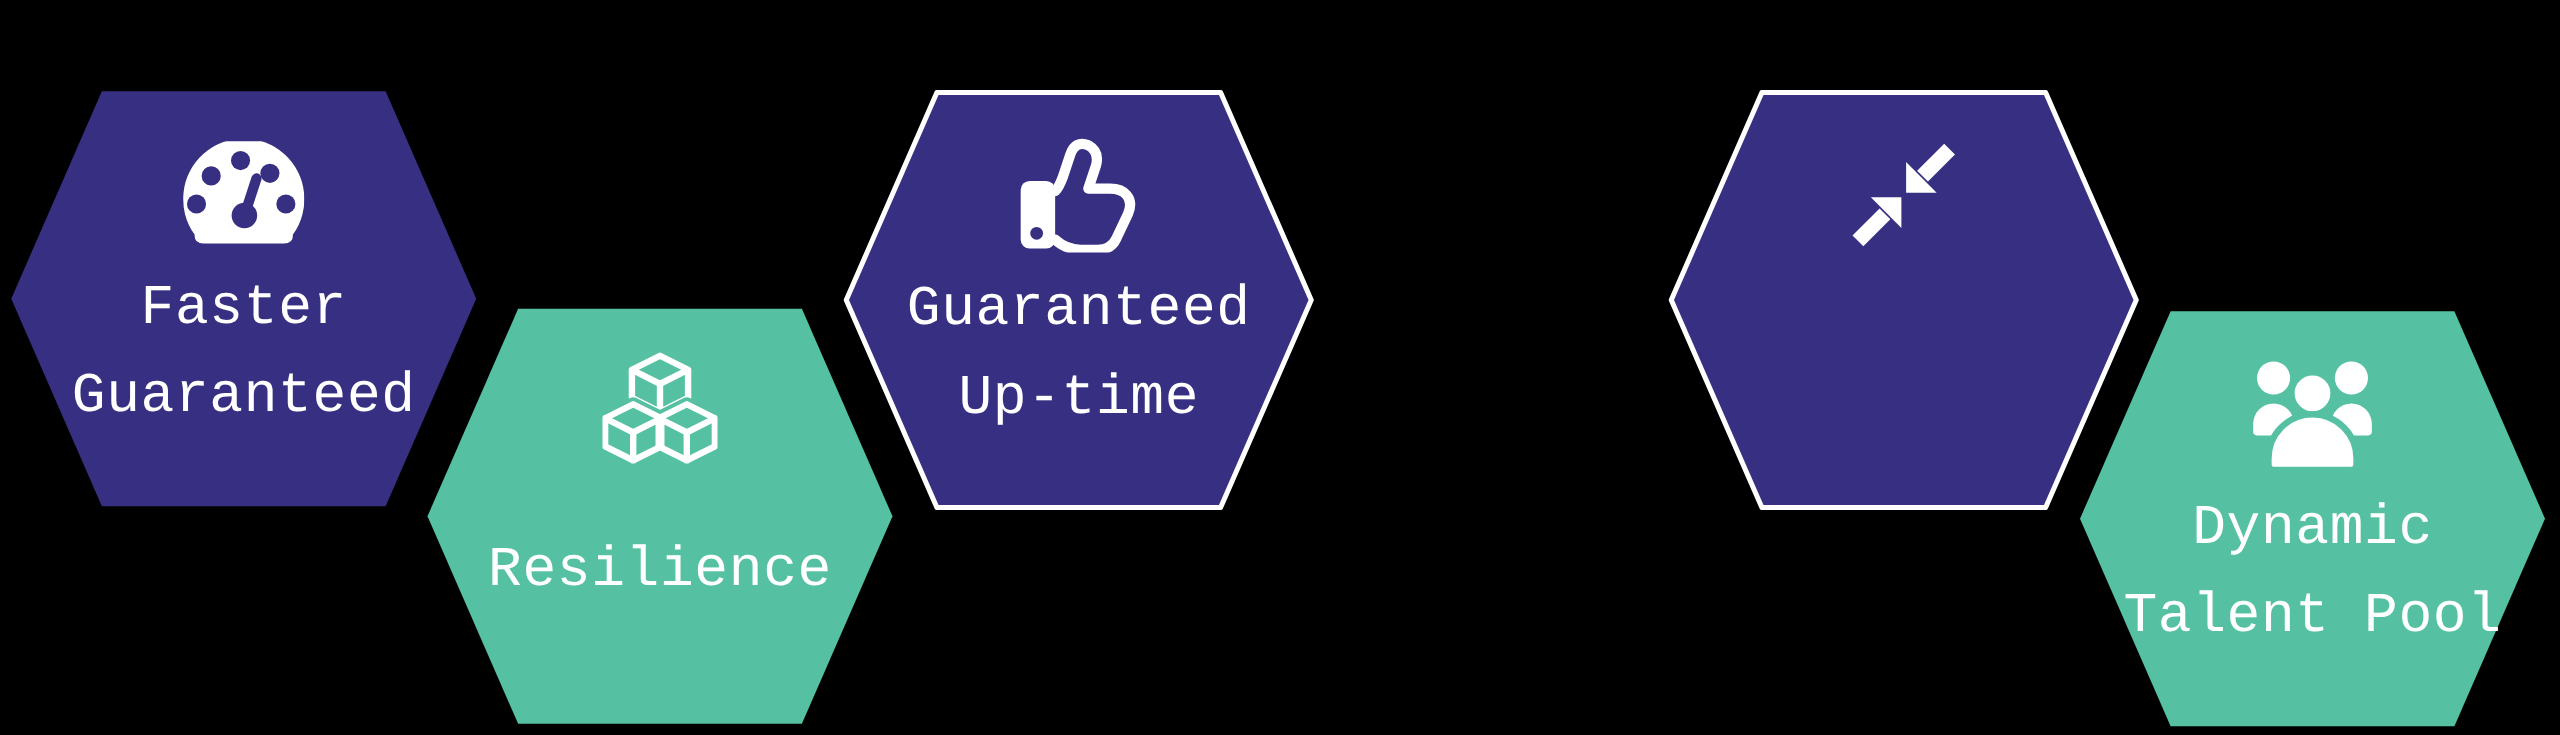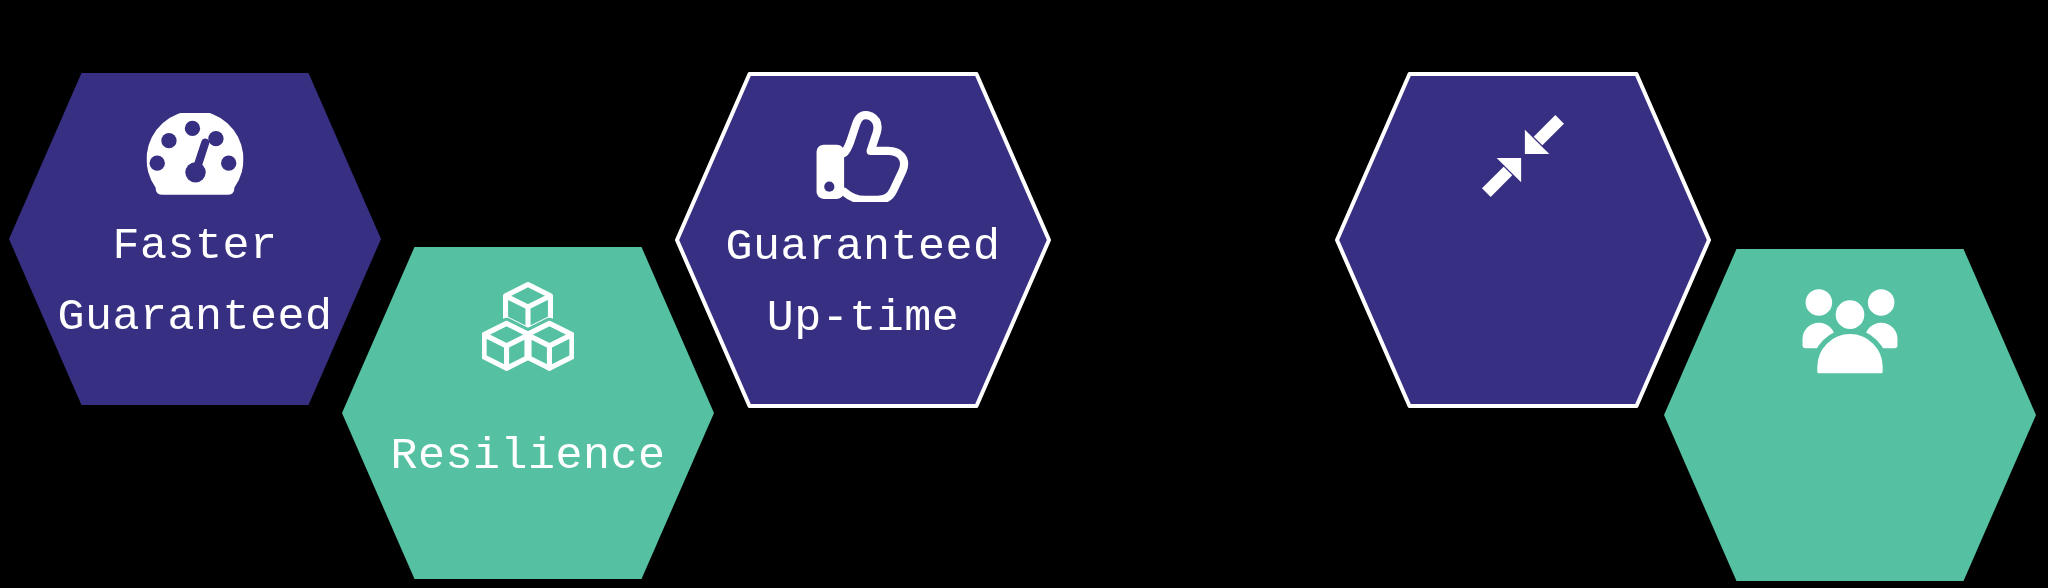--- a/index.html
+++ b/index.html
@@ -113,15 +113,19 @@
     <div class="hex-icon">
       <svg width="97" height="94" viewBox="0 0 95 92">
         <circle class="wf" cx="17" cy="18" r="13"></circle>
         <path class="wf" d="M1,54 a16,16 0 0 1 32,0 v6 a3,3 0 0 1 -3,3 h-26 a3,3 0 0 1 -3,-3 z"></path>
         <circle class="wf" cx="78" cy="18" r="13"></circle>
         <path class="wf" d="M62,54 a16,16 0 0 1 32,0 v6 a3,3 0 0 1 -3,3 h-26 a3,3 0 0 1 -3,-3 z"></path>
         <circle class="wf" cx="47.5" cy="30" r="16.5" stroke-width="5" stroke="#55C1A2"></circle>
         <path class="wf" stroke-width="5" d="M13,81 a34.5,34.5 0 0 1 69,0 v5 a4,4 0 0 1 -4,4 h-61 a4,4 0 0 1 -4,-4 z" stroke="#55C1A2"></path>
       </svg>
     </div>
+    <div class="hex-label">
+      <span>Dynamic</span>
+      <span>Talent Pool</span>
+    </div>
   </div>
 
 </div>
 
 </body></html>

